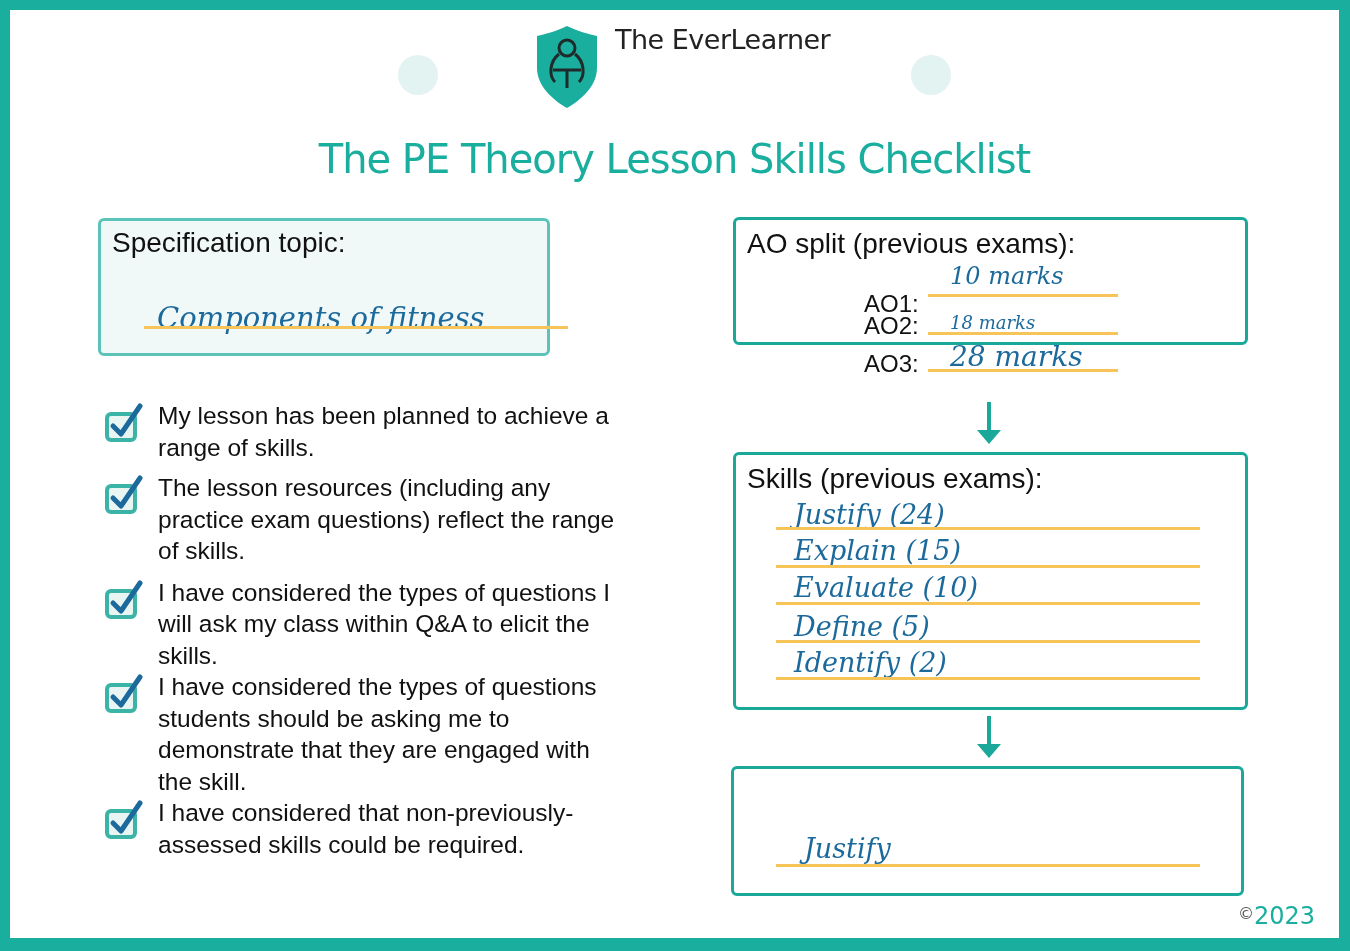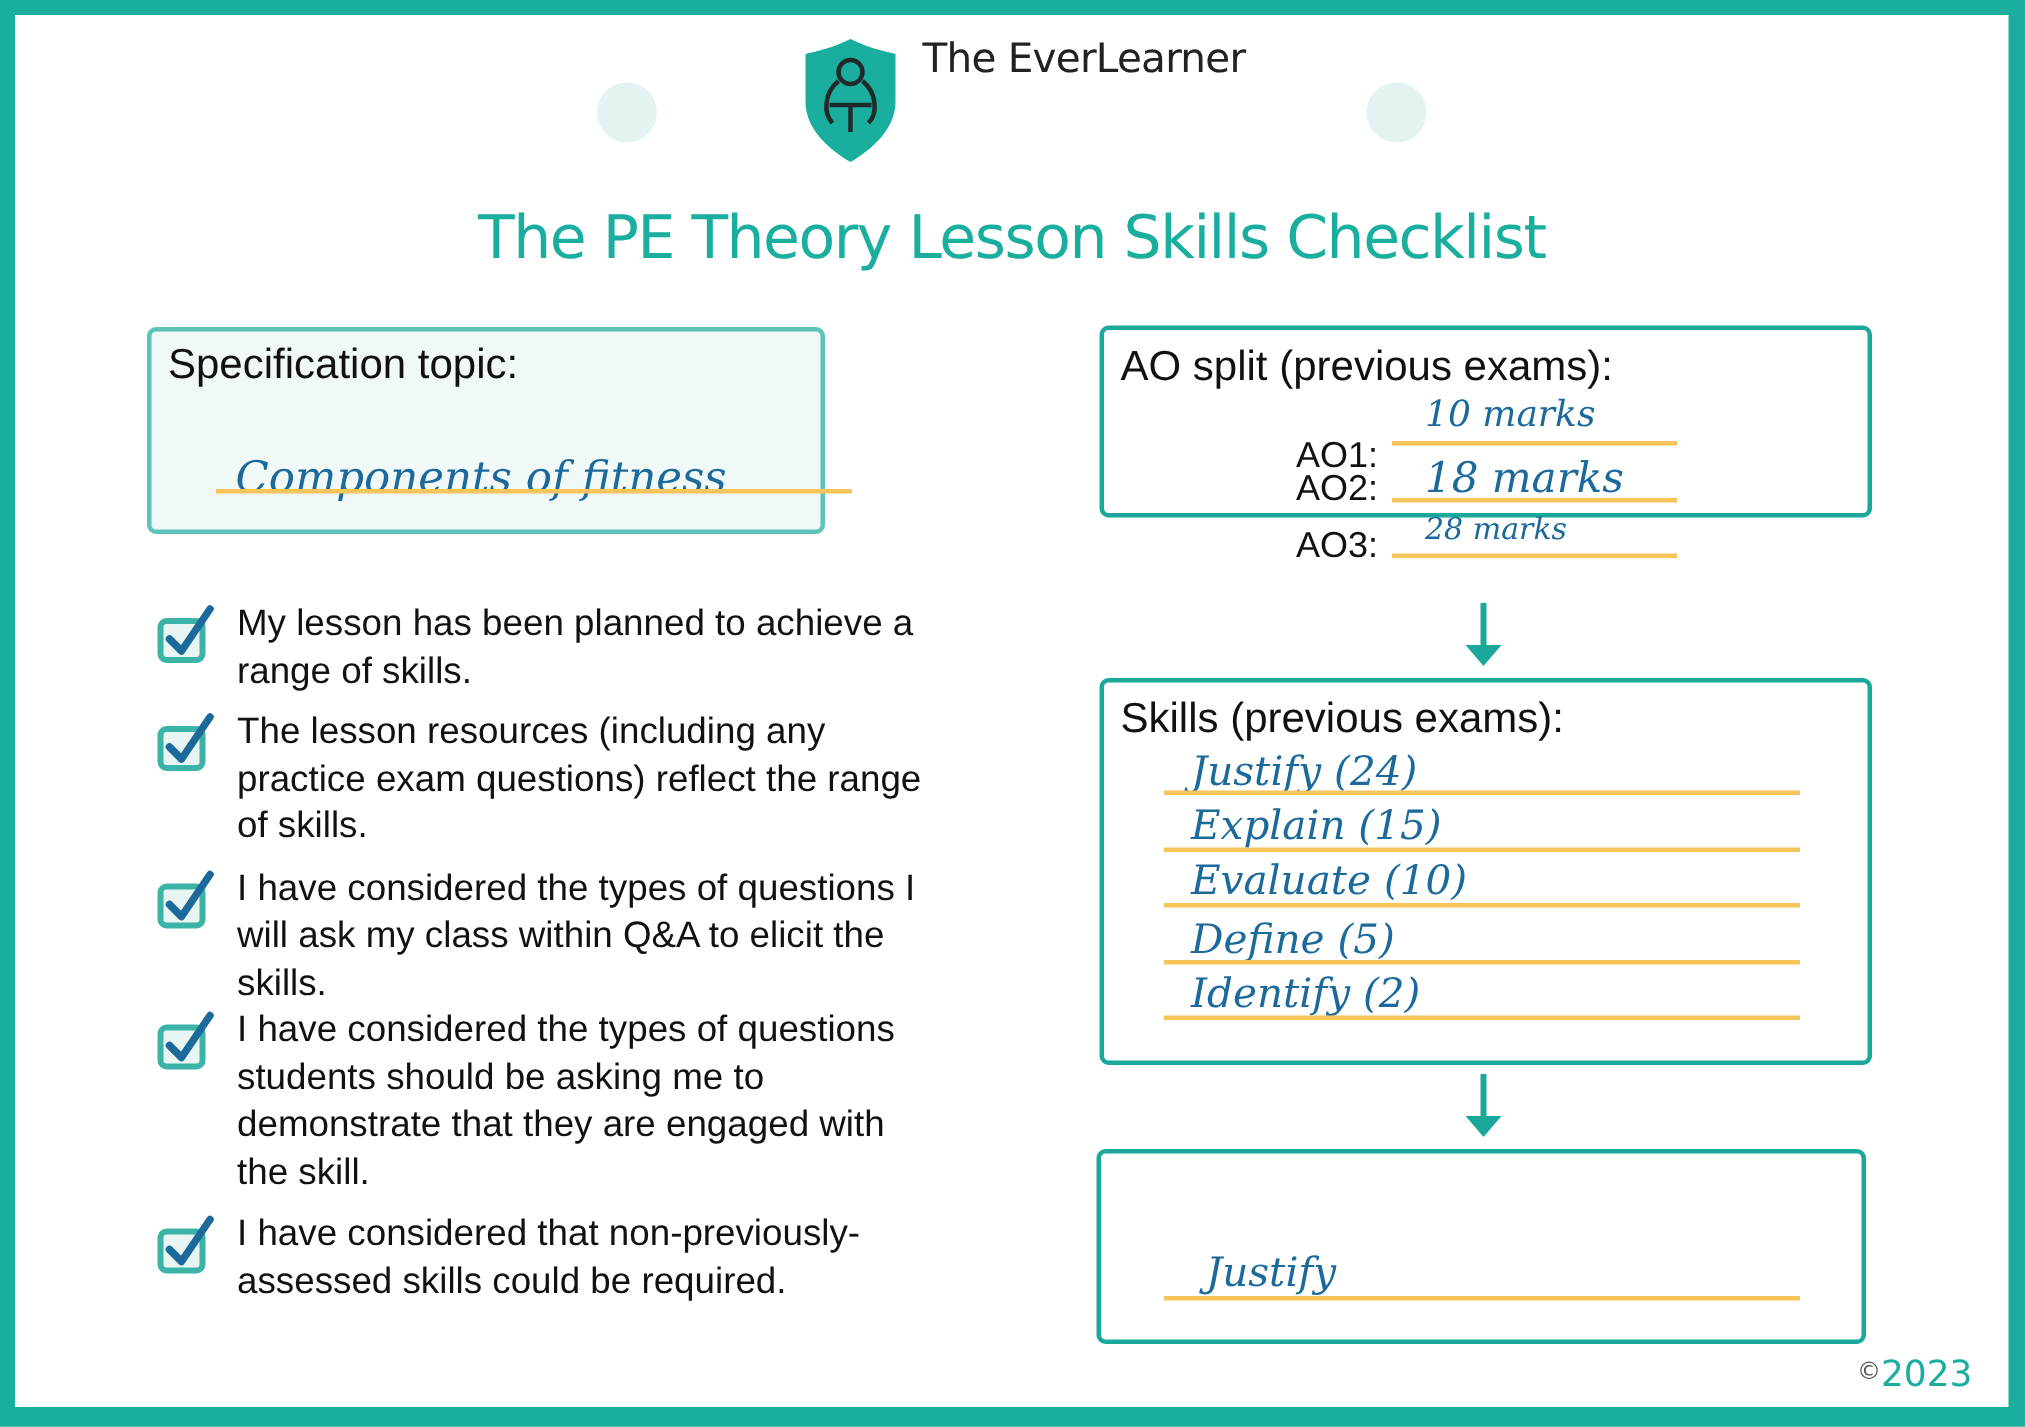--- a/index.html
+++ b/index.html
@@ -78,21 +78,21 @@
       </svg>
       <span>The lesson resources (including any practice exam questions) reflect the range of skills.</span>
     </div>
     <div class="check-item" style="">
       <svg class="cb" width="42" height="42" viewBox="0 0 42 42">
         <rect x="3" y="12" width="28" height="26" rx="4" fill="#e8f5f3" stroke="#3bb3a6" stroke-width="4"></rect>
         <path d="M9 24 L17 32 L36 4" fill="none" stroke="#1c6a9c" stroke-width="5" stroke-linecap="round" stroke-linejoin="round"></path>
       </svg>
       <span>I have considered the types of questions I will ask my class within Q&amp;A to elicit the skills.</span>
     </div>
-    <div class="check-item" style="margin-bottom:10px;">
+    <div class="check-item" style="">
       <svg class="cb" width="42" height="42" viewBox="0 0 42 42">
         <rect x="3" y="12" width="28" height="26" rx="4" fill="#e8f5f3" stroke="#3bb3a6" stroke-width="4"></rect>
         <path d="M9 24 L17 32 L36 4" fill="none" stroke="#1c6a9c" stroke-width="5" stroke-linecap="round" stroke-linejoin="round"></path>
       </svg>
       <span>I have considered the types of questions students should be asking me to demonstrate that they are engaged with the skill.</span>
     </div>
     <div class="check-item">
       <svg class="cb" width="42" height="42" viewBox="0 0 42 42">
         <rect x="3" y="12" width="28" height="26" rx="4" fill="#e8f5f3" stroke="#3bb3a6" stroke-width="4"></rect>
         <path d="M9 24 L17 32 L36 4" fill="none" stroke="#1c6a9c" stroke-width="5" stroke-linecap="round" stroke-linejoin="round"></path>
@@ -100,24 +100,24 @@
       <span>I have considered that non-previously-assessed skills could be required.</span>
     </div>
   </div>
 
   <div class="box" style="left:723px; top:207px; width:515px; height:128px;">
     <div class="box-label" style="top:8px;">AO split (previous exams):</div>
     <div class="ao-label" style="left:128px; top:70px;">AO1:</div>
     <div class="hand" style="left:214px; top:42px; font-size:24px;">10 marks</div>
     <div class="line" style="left:192px; top:74px; width:190px;"></div>
     <div class="ao-label" style="left:128px; top:92px;">AO2:</div>
-    <div class="hand" style="left:214px; top:82px; font-size:28px;text-align:center;">18 marks</div>
+    <div class="hand" style="left:214px; top:92px; font-size:18px;text-align:center;">18 marks</div>
     <div class="line" style="left:192px; top:112px; width:190px;"></div>
     <div class="ao-label" style="left:128px; top:130px;">AO3:</div>
-    <div class="hand" style="left:214px; top:120px; font-size:20px;">28 marks</div>
+    <div class="hand" style="left:214px; top:120px; font-size:28px;">28 marks</div>
     <div class="line" style="left:192px; top:149px; width:190px;"></div>
   </div>
 
   <div class="arrow" style="left:977px; top:392px; height:30px;"></div>
 
   <div class="box" style="left:723px; top:442px; width:515px; height:258px;">
     <div class="box-label" style="top:8px;">Skills (previous exams):</div>
     <div class="hand" style="left:58px; top:44px;">Justify (24)</div>
     <div class="line" style="left:40px; top:72px; width:424px;"></div>
     <div class="hand" style="left:58px; top:80px;">Explain (15)</div>

